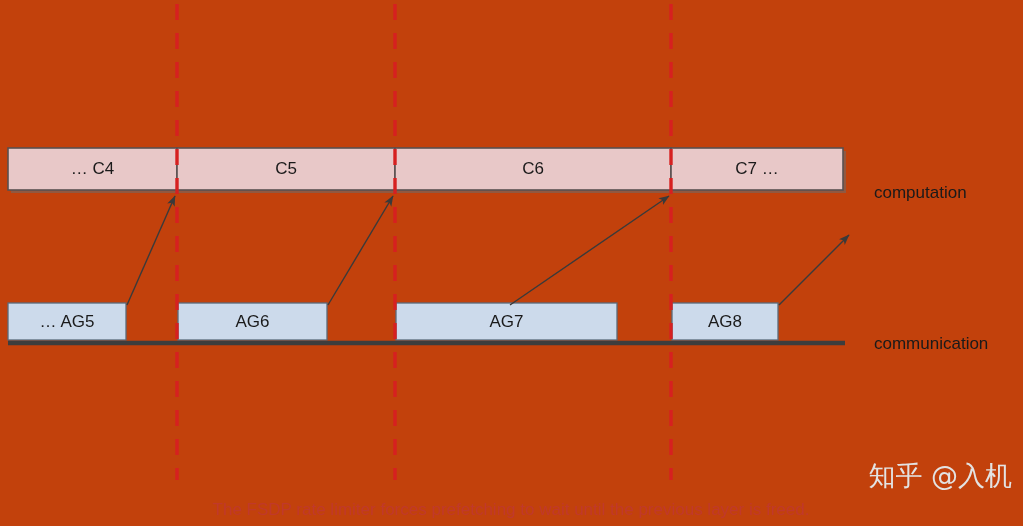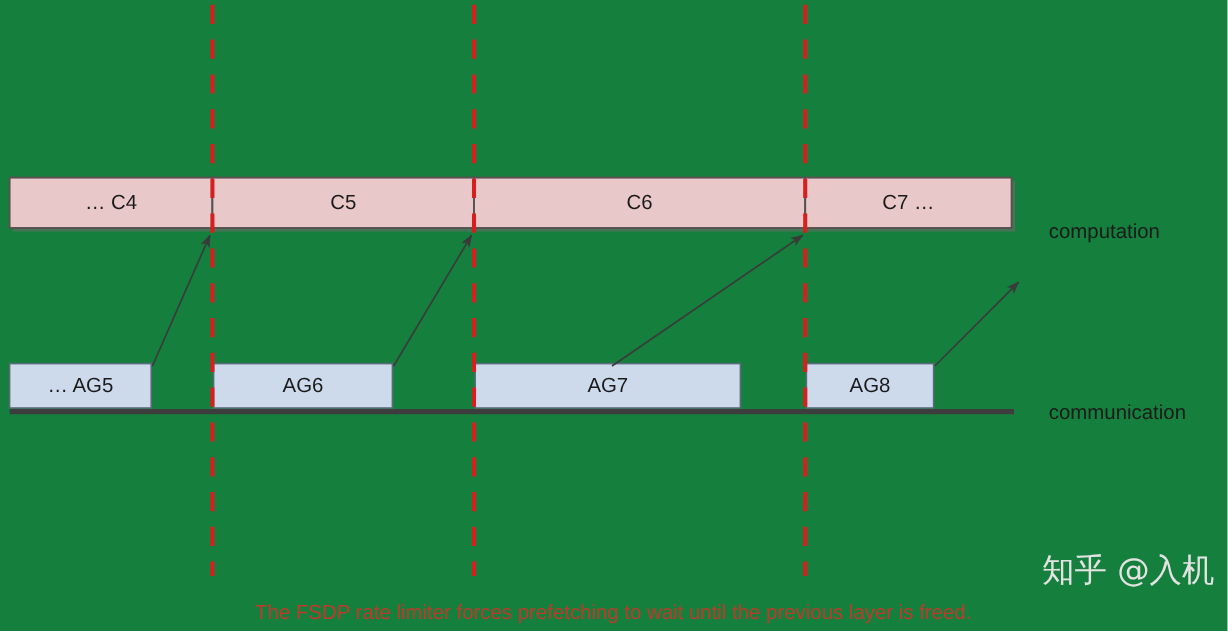--- a/index.html
+++ b/index.html
@@ -7,21 +7,21 @@
     padding: 0;
     background: #ffffff;
   }
   body {
     font-family: "Liberation Sans", sans-serif;
   }
   #canvas {
     position: relative;
     width: 1023px;
     height: 526px;
-    background: #15803d;
+    background: #c2410c;
     overflow: hidden;
   }
   #diagram-svg {
     position: absolute;
     left: 0;
     top: 0;
     width: 1023px;
     height: 526px;
   }
   .bar-label {

